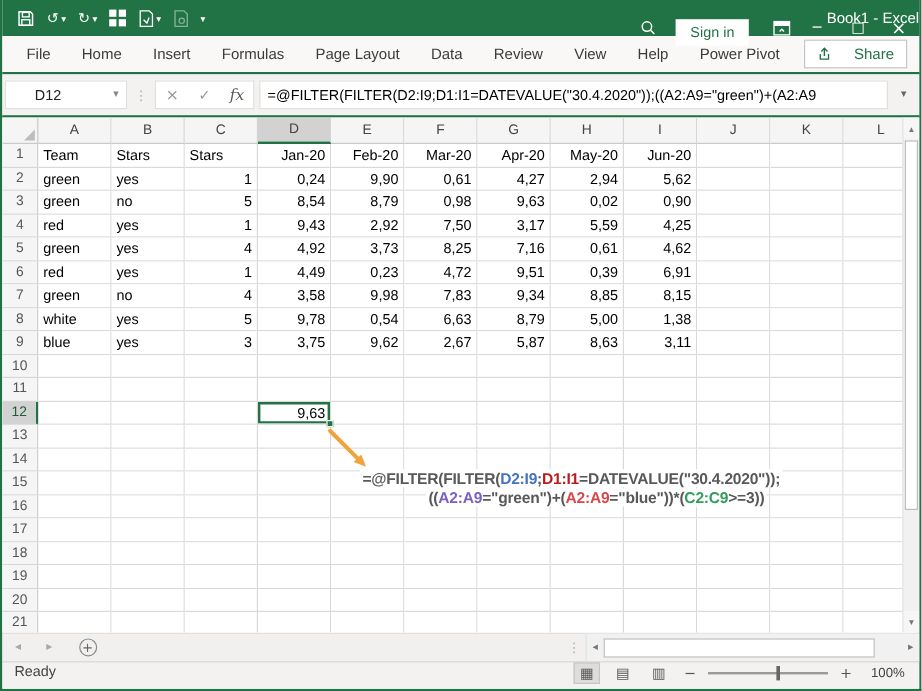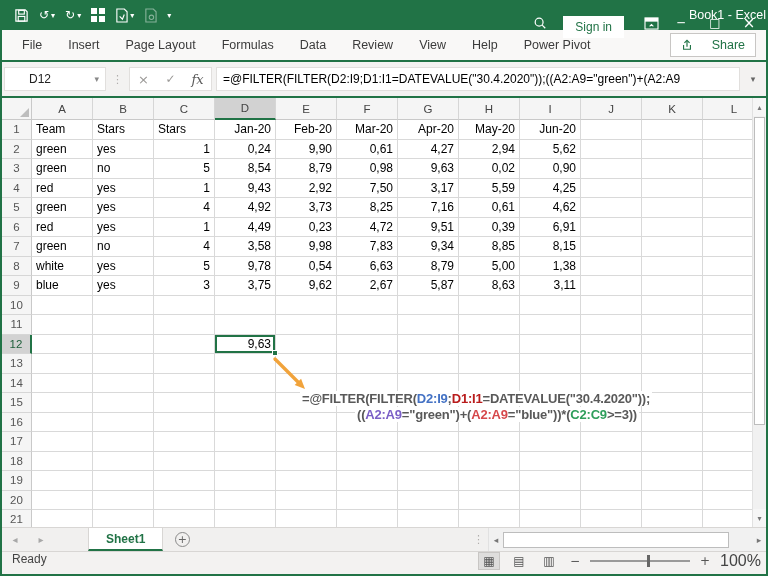--- a/index.html
+++ b/index.html
@@ -80,21 +80,21 @@
 
   
   .statusbar { height:23px; background:#f3f2f1; border-top:1px solid #d8d6d4; display:flex; align-items:flex-start; flex:1; }
   .ready { padding-left:10px; color:#444; font-size:12px; }
   .sb-right { margin-left:auto; display:flex; align-items:center; gap:8px; padding-right:12px; }
   .viewico { width:22px; height:18px; display:flex; align-items:center; justify-content:center; color:#555; font-size:12px; }
   .viewico.active { background:#dedddc; border:1px solid #c8c6c4; }
   .zoom-minus,.zoom-plus { color:#555; font-size:12px; width:14px; text-align:center; }
   .zoom-track { width:100px; height:2px; background:#9a9a9a; position:relative; }
   .zoom-handle { position:absolute; left:57%; top:-5px; width:3px; height:12px; background:#666; }
-  .zoom-pct { color:#444; font-size:16px; width:34px; text-align:right; }
+  .zoom-pct { color:#444; font-size:11px; width:34px; text-align:right; }
 </style>
 </head>
 <body>
 
 <div class="window">
 
   <div class="titlebar">
     <div class="qat">
       <div class="qat-btn">
         <svg width="15" height="15" viewBox="0 0 16 16">
@@ -154,23 +154,24 @@
       </div>
       <div class="winbtn icon">─</div>
       <div class="winbtn icon">□</div>
       <div class="winbtn icon" style="font-size:15px;">×</div>
     </div>
   </div>
 
   <div class="tabrow">
     <div id="ribbon-tabs" style="display:flex;align-items:center;height:32px;">
         <div class="rtab">File</div>
+        <div class="rtab">Home</div>
         <div class="rtab">Insert</div>
+        <div class="rtab">Formulas</div>
         <div class="rtab">Page Layout</div>
-        <div class="rtab">Formulas</div>
         <div class="rtab">Data</div>
         <div class="rtab">Review</div>
         <div class="rtab">View</div>
         <div class="rtab">Help</div>
         <div class="rtab">Power Pivot</div>
       </div>
     <div class="share-btn">
       <svg width="12" height="12" viewBox="0 0 14 14">
           <path d="M7 9V2" stroke="#217346" stroke-width="1.4" fill="none"></path>
           <path d="M4 4.5L7 1.5l3 3" stroke="#217346" stroke-width="1.4" fill="none"></path>
@@ -1047,23 +1048,20 @@
       <div class="vs-btn icon">▴</div>
       <div class="vs-thumb"></div>
       <div style="flex:1;"></div>
       <div class="vs-btn icon">▾</div>
     </div>
   </div>
 
   <div class="sheetbar">
     <div class="snav icon">◂</div>
     <div class="snav icon">▸</div>
-    <div id="sheet-tabs" style="display:flex;align-items:stretch;">
-        <div class="stab">Sheet1</div>
-      </div>
     <div class="addsheet">
         <i class="icon">+</i>
       </div>
     <div class="sdots icon">⋮</div>
     <div class="hscroll">
       <div class="hs-btn icon">◂</div>
       <div class="hs-thumb"></div>
       <div class="hs-track"></div>
       <div class="hs-btn icon">▸</div>
     </div>

